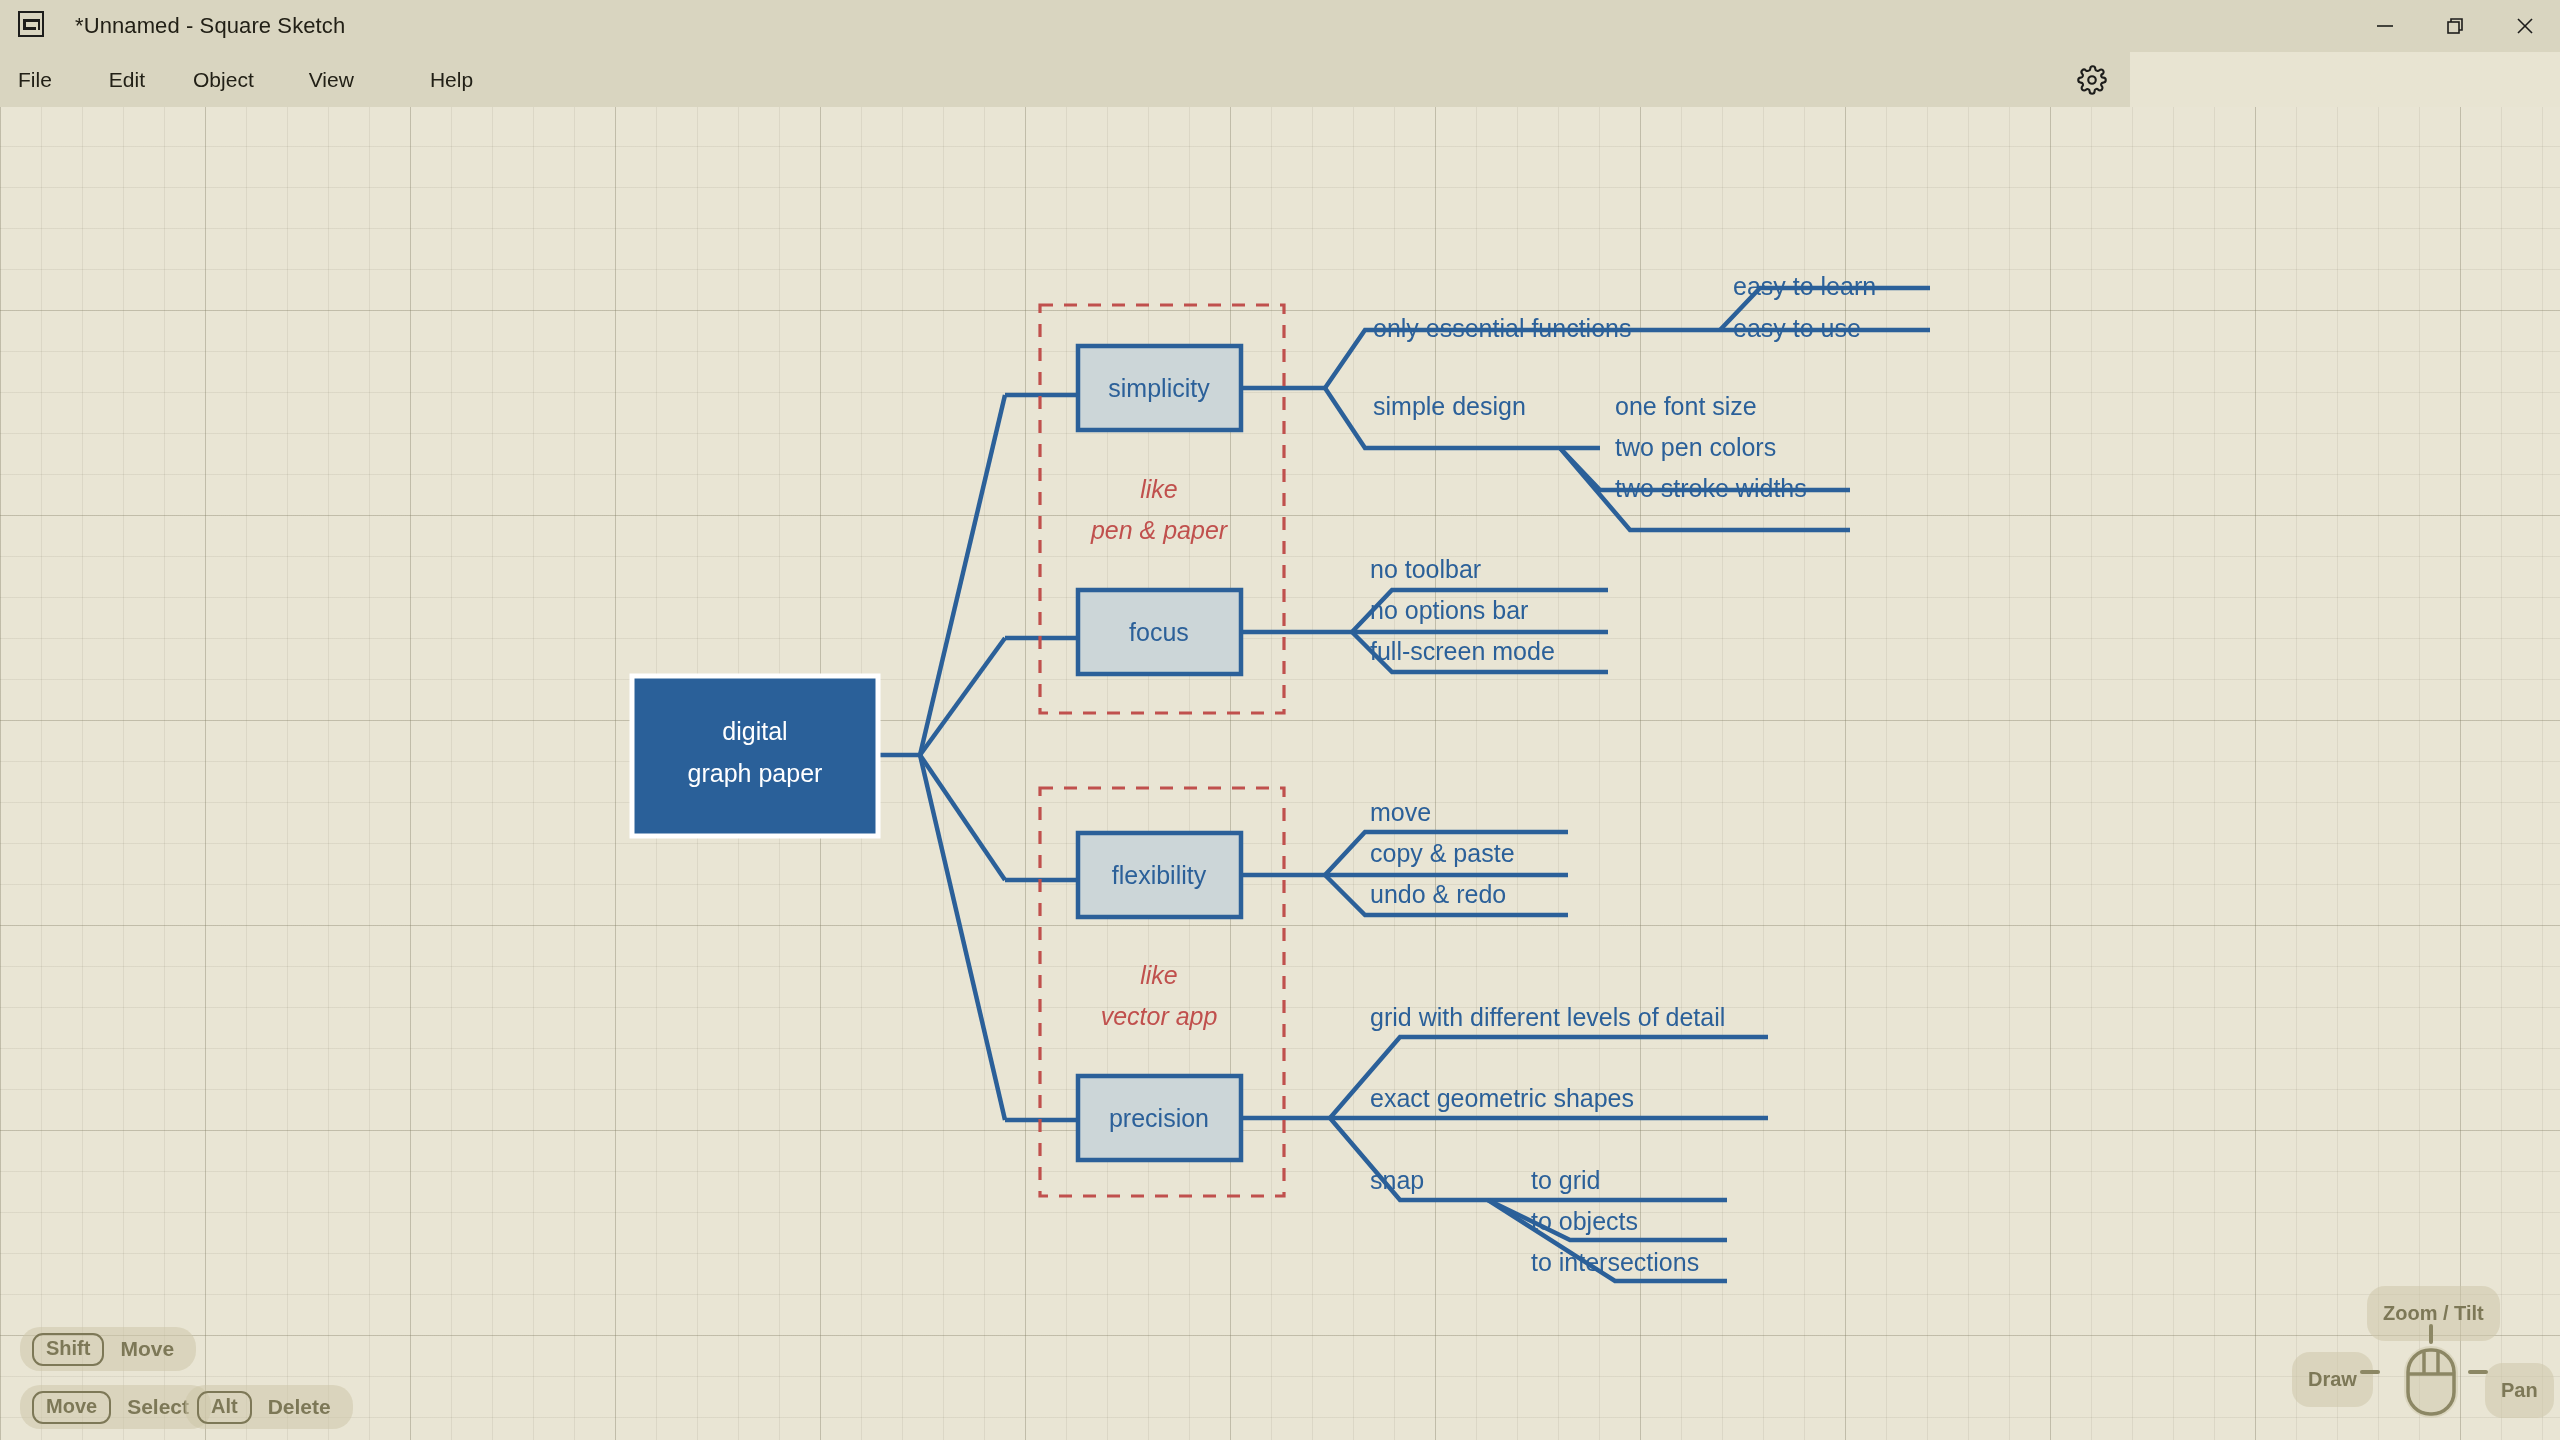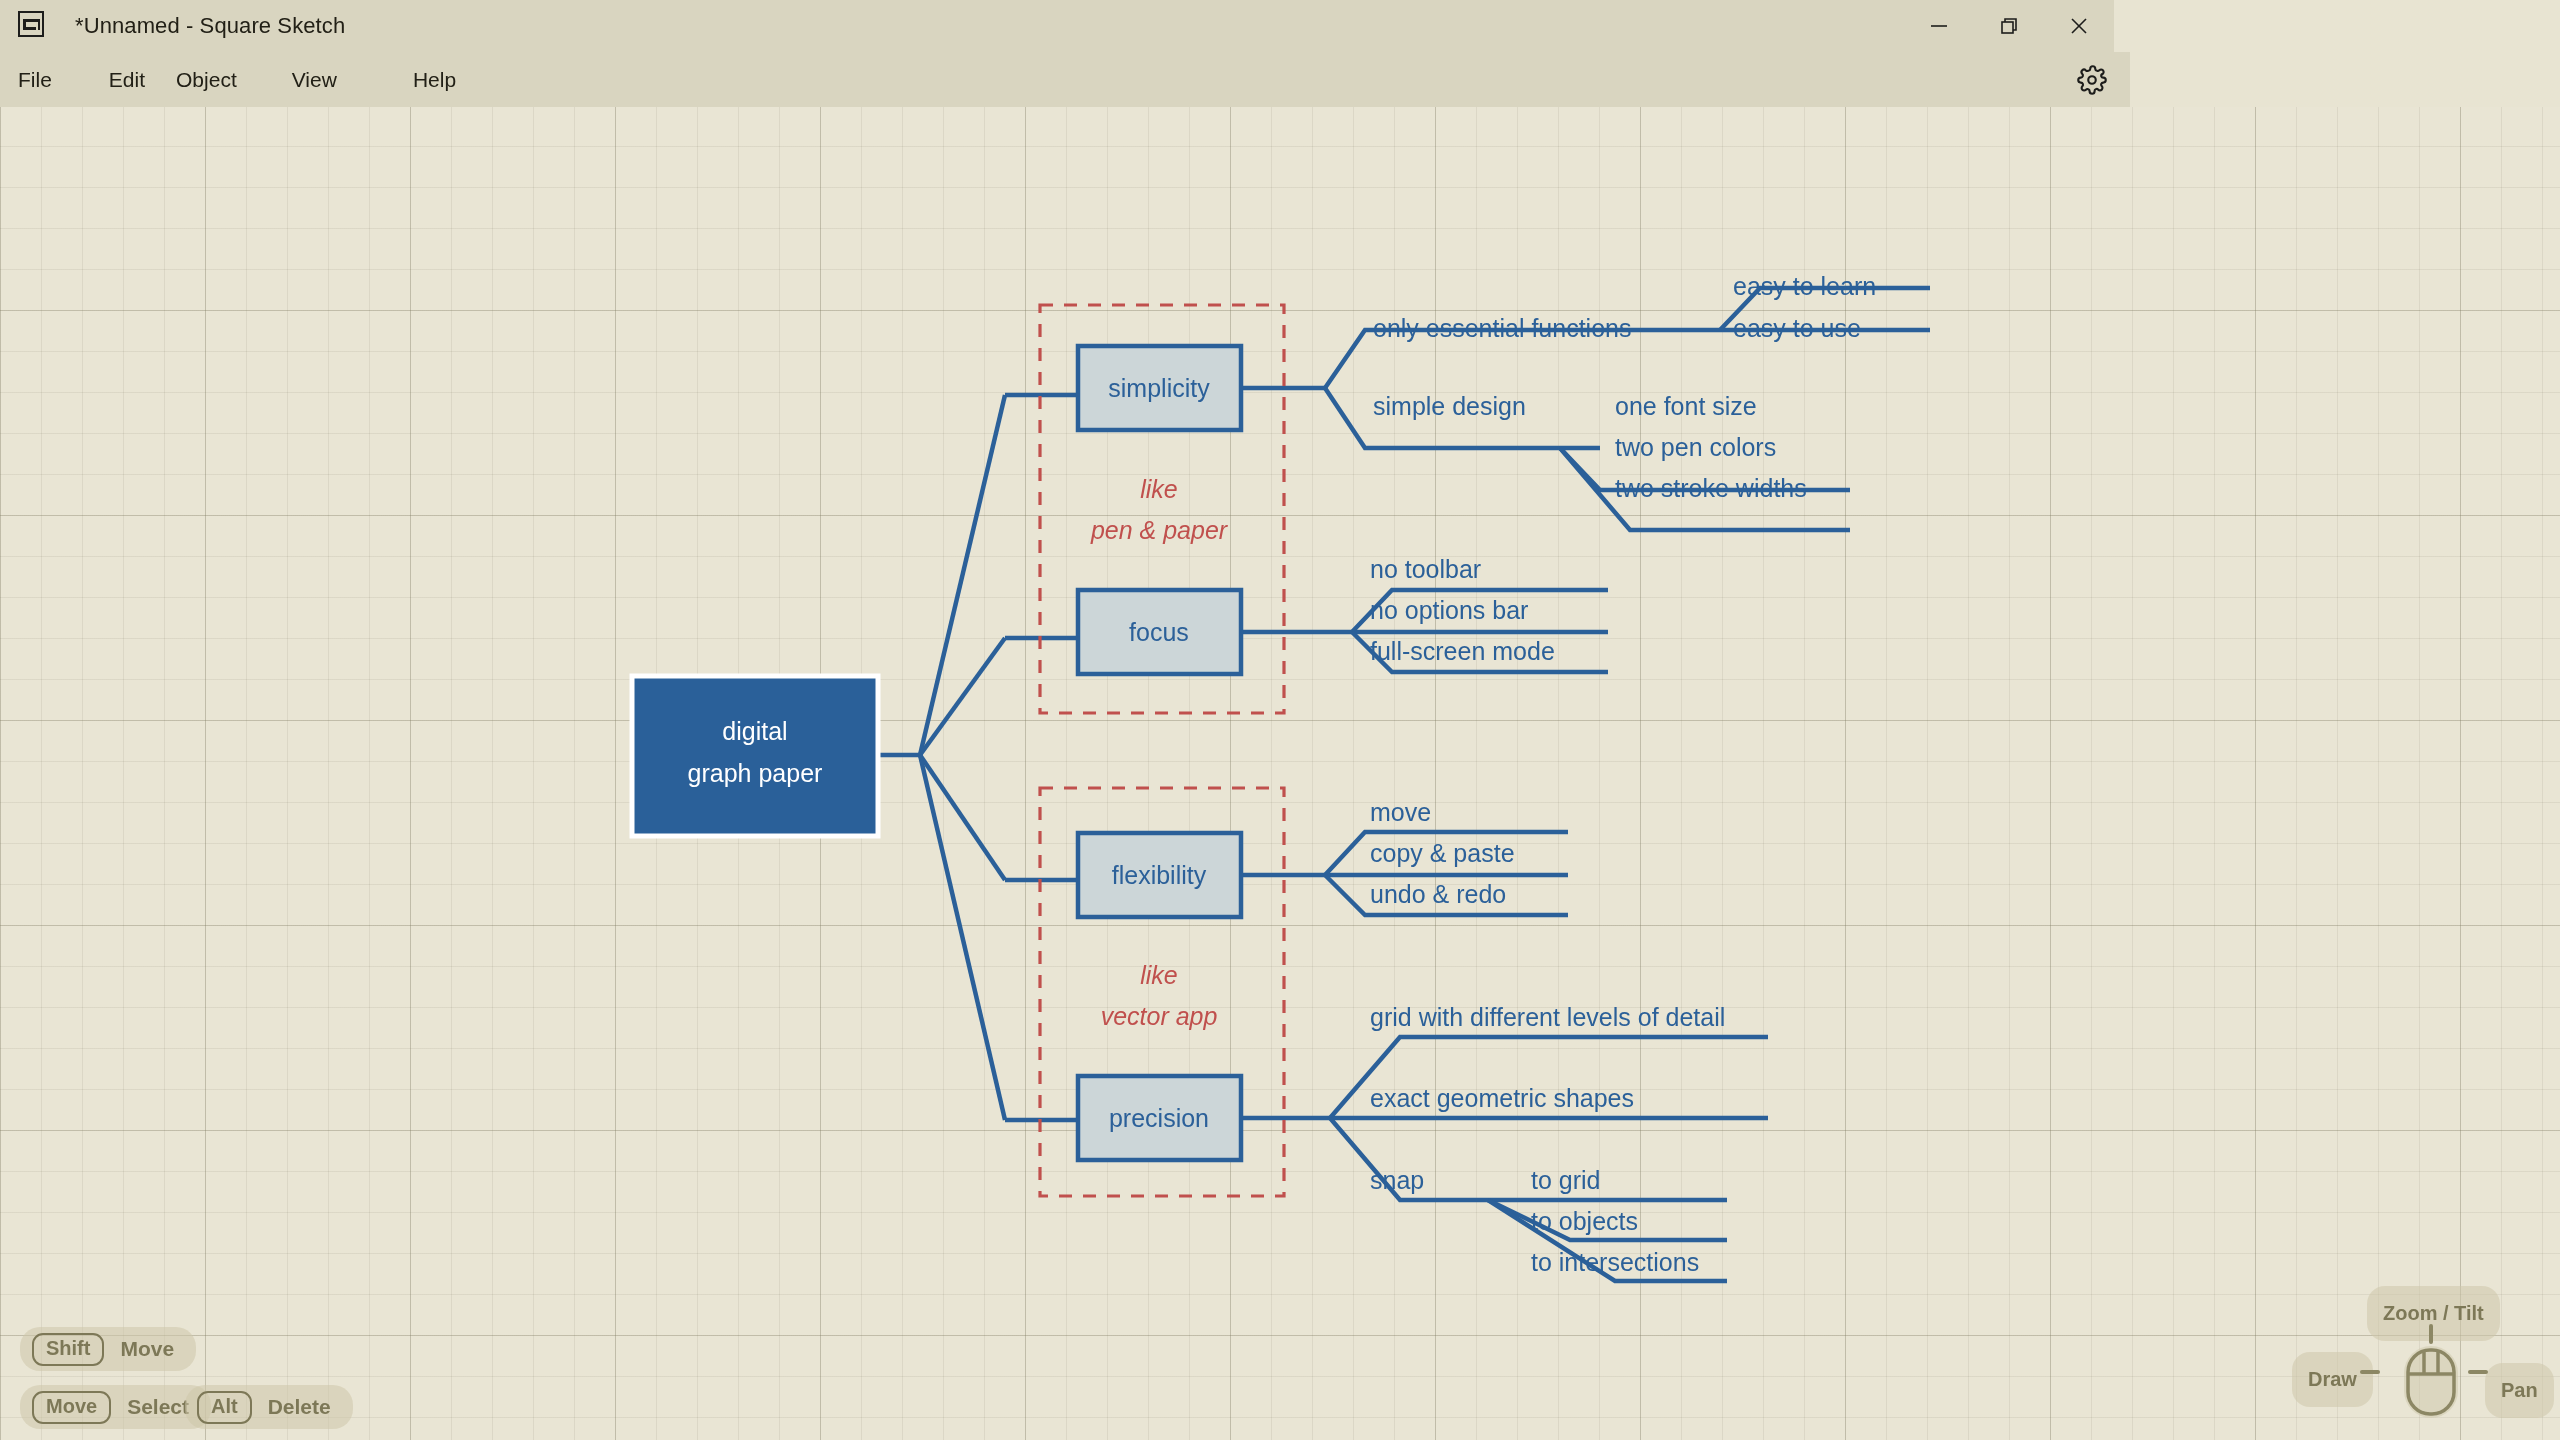--- a/index.html
+++ b/index.html
@@ -12,21 +12,21 @@
   }
   #app {
     position: relative;
     width: 2560px; height: 1440px;
     background: #e8e4d2;
   }
 
   
   #titlebar {
     position: absolute; left: 0; top: 0;
-    width: 2114px; height: 52px;
+    width: 2560px; height: 52px;
     background: #d9d5c0;
     display: flex; align-items: center;
   }
   #app-icon {
     margin-left: 18px; width: 30px; height: 30px;
     position: relative;
   }
   #app-icon .box {
     position: absolute; left: 0; top: 0; width: 26px; height: 26px;
     border: 2.5px solid #1d1d1b; box-sizing: border-box;
@@ -70,21 +70,21 @@
     display: flex; align-items: center;
   }
   .menu-item {
     font-size: 21px; color: #222016;
     padding: 8px 0;
     margin-left: 0;
     cursor: pointer;
   }
   #menu-file   { margin-left: 18px; }
   #menu-edit   { margin-left: 57px; }
-  #menu-object { margin-left: 31px; }
+  #menu-object { margin-left: 48px; }
   #menu-view   { margin-left: 55px; }
   #menu-help   { margin-left: 76px; }
   #gear-btn {
     position: absolute; right: 18px; top: 50%;
     transform: translateY(-50%);
     width: 40px; height: 40px;
     display: flex; align-items: center; justify-content: center;
     cursor: pointer;
   }
 

